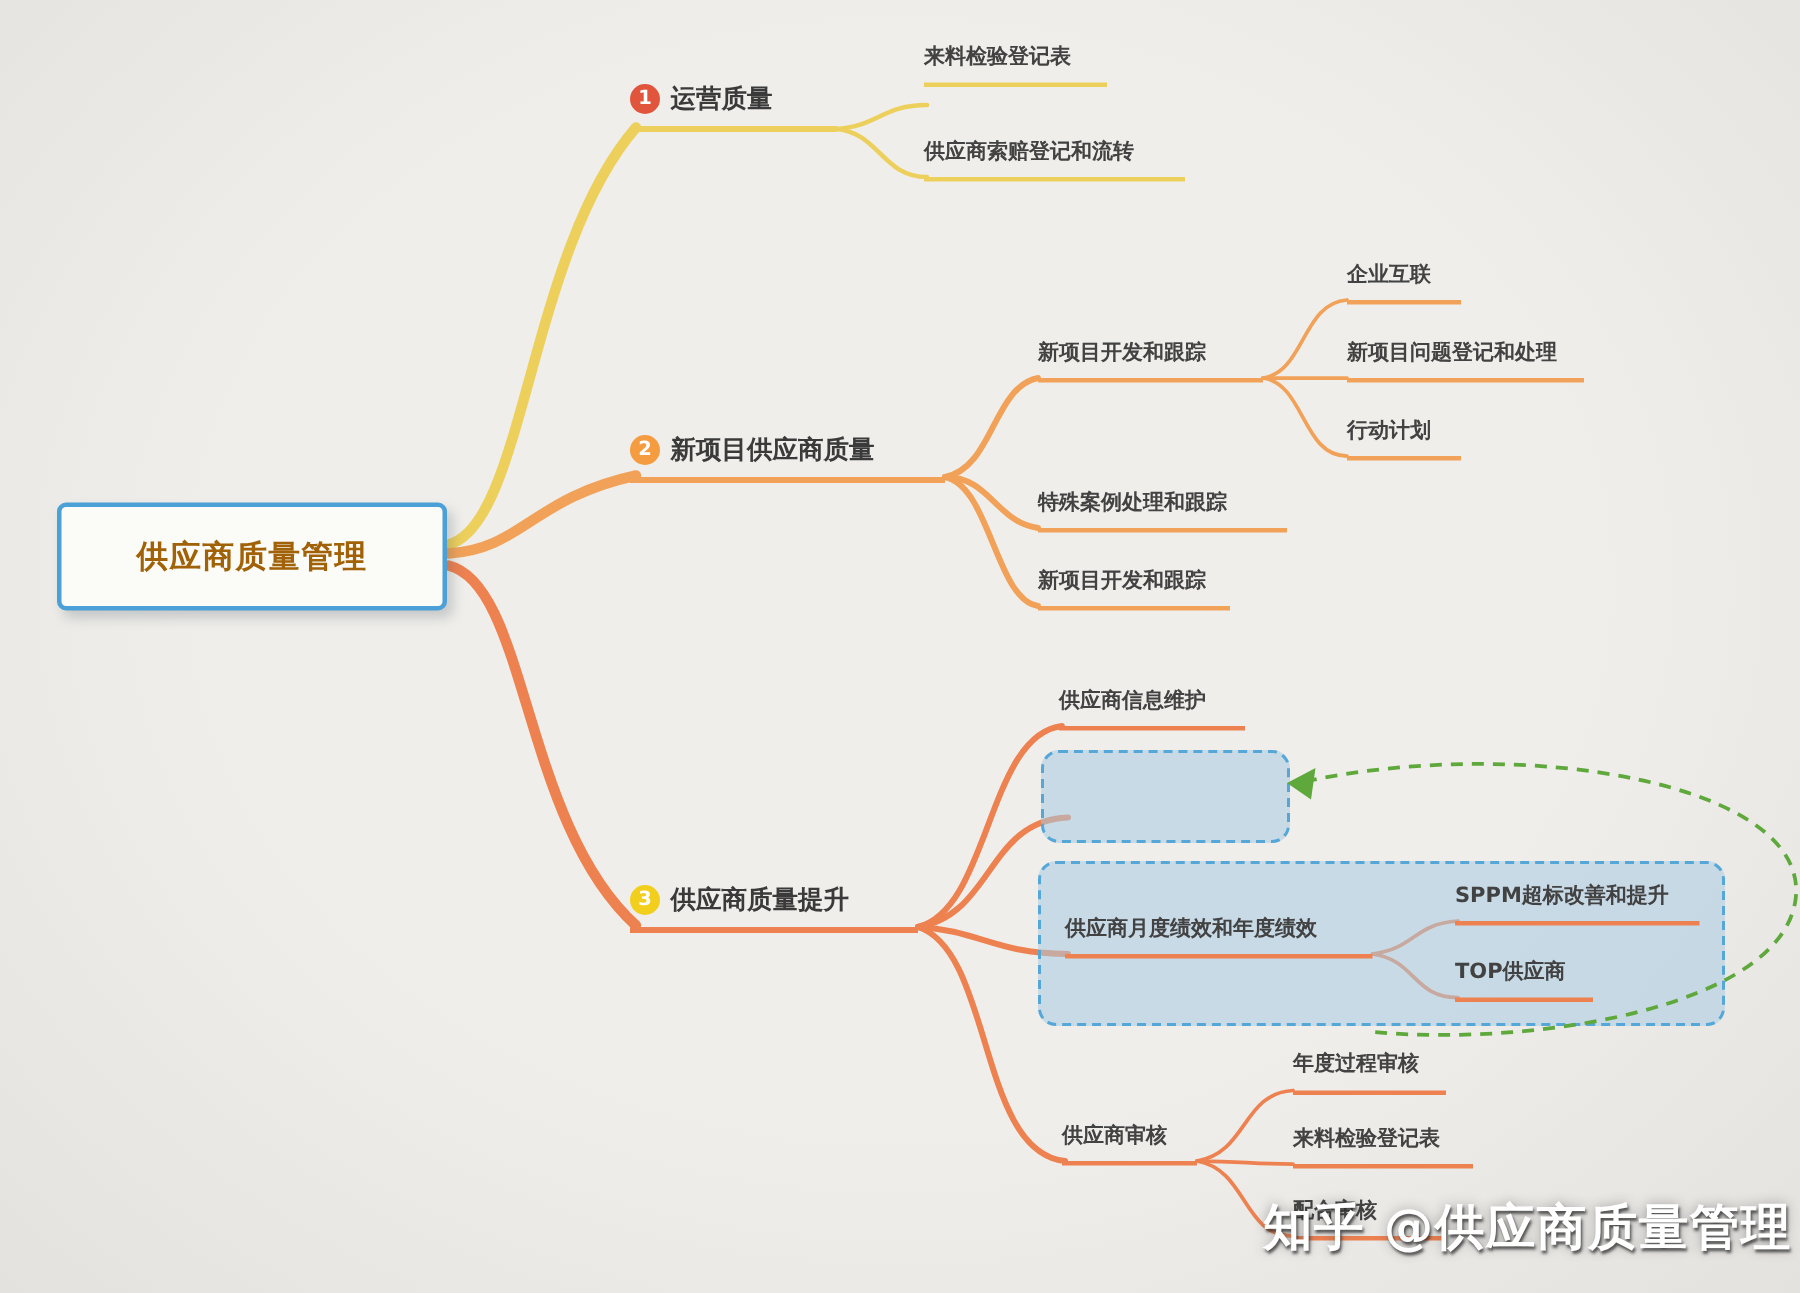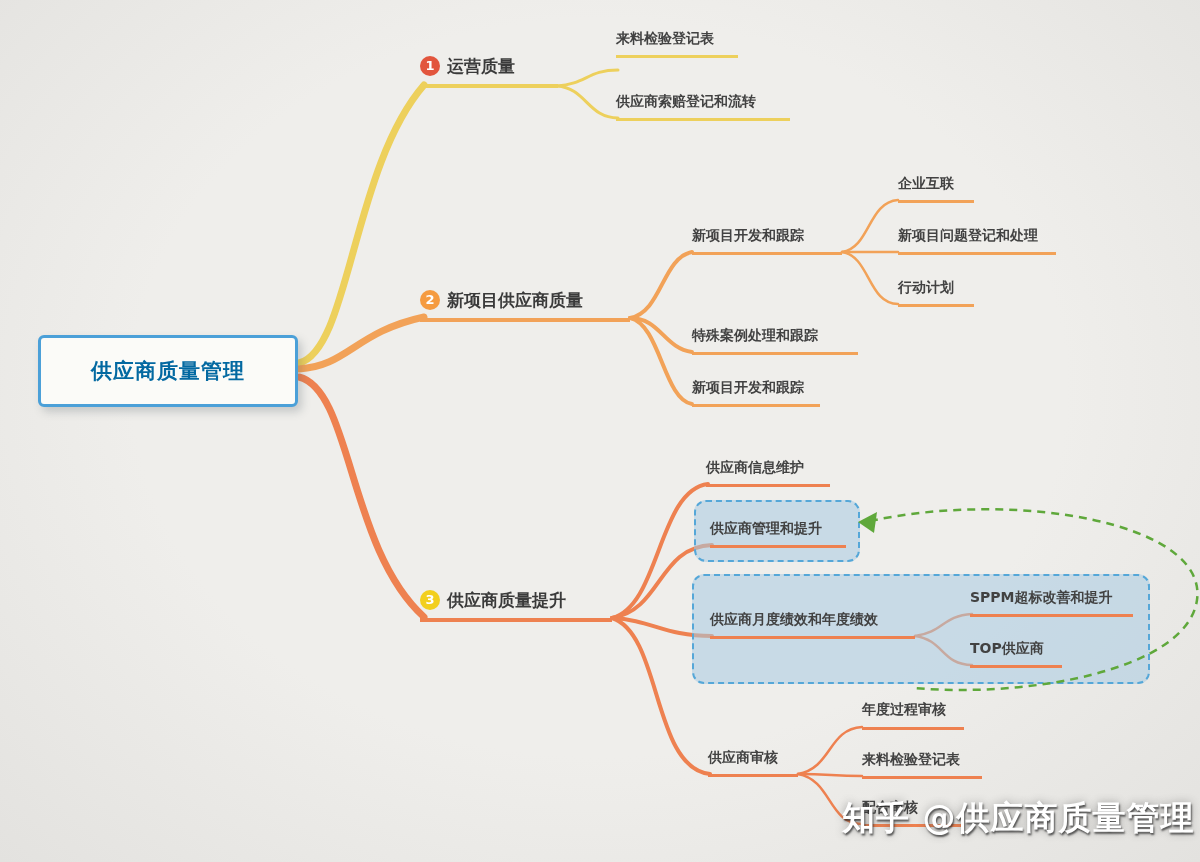--- a/index.html
+++ b/index.html
@@ -16,21 +16,21 @@
     background:rgba(167,203,226,0.55); border-radius:12px;
   }
 
   .node { position:absolute; z-index:3; cursor:default; }
 
   .root-node {
     left:38px; top:335px; width:260px; height:72px;
     background:#fbfbf8; border:3px solid #4ba0d8; border-radius:6px;
     display:flex; align-items:center; justify-content:center;
     box-shadow:4px 5px 8px rgba(80,90,100,0.25);
-    font-size:21px; font-weight:bold; color:#0369a1; letter-spacing:1px;
+    font-size:21px; font-weight:bold; color:#a16207; letter-spacing:1px;
   }
 
   .main {
     display:flex; align-items:center; gap:7px;
     font-size:17px; font-weight:bold; color:#3a3a3a;
     line-height:24px; padding-bottom:6px;
   }
   .main.u1 { border-bottom:4px solid #edd05c; }
   .main.u2 { border-bottom:4px solid #f2a258; }
   .main.u3 { border-bottom:4px solid #ee8150; }
@@ -135,23 +135,20 @@
     <span>新项目开发和跟踪</span>
   </div>
 
   <div class="node main u3" style="left:420px; top:588px; width:192px;">
     <span class="badge bg3">3</span>
     <span>供应商质量提升</span>
   </div>
   <div class="node leaf u3" style="left:706px; top:456px; width:124px;">
     <span>供应商信息维护</span>
   </div>
-  <div class="node leaf u3" style="left:710px; top:517px; width:136px;">
-    <span>供应商管理和提升</span>
-  </div>
   <div class="node leaf u3" style="left:970px; top:586px; width:163px;">
     <span>SPPM超标改善和提升</span>
   </div>
   <div class="node leaf u3" style="left:710px; top:608px; width:205px;">
     <span>供应商月度绩效和年度绩效</span>
   </div>
   <div class="node leaf u3" style="left:970px; top:637px; width:92px;">
     <span>TOP供应商</span>
   </div>
   <div class="node leaf u3" style="left:708px; top:746px; width:90px;">

